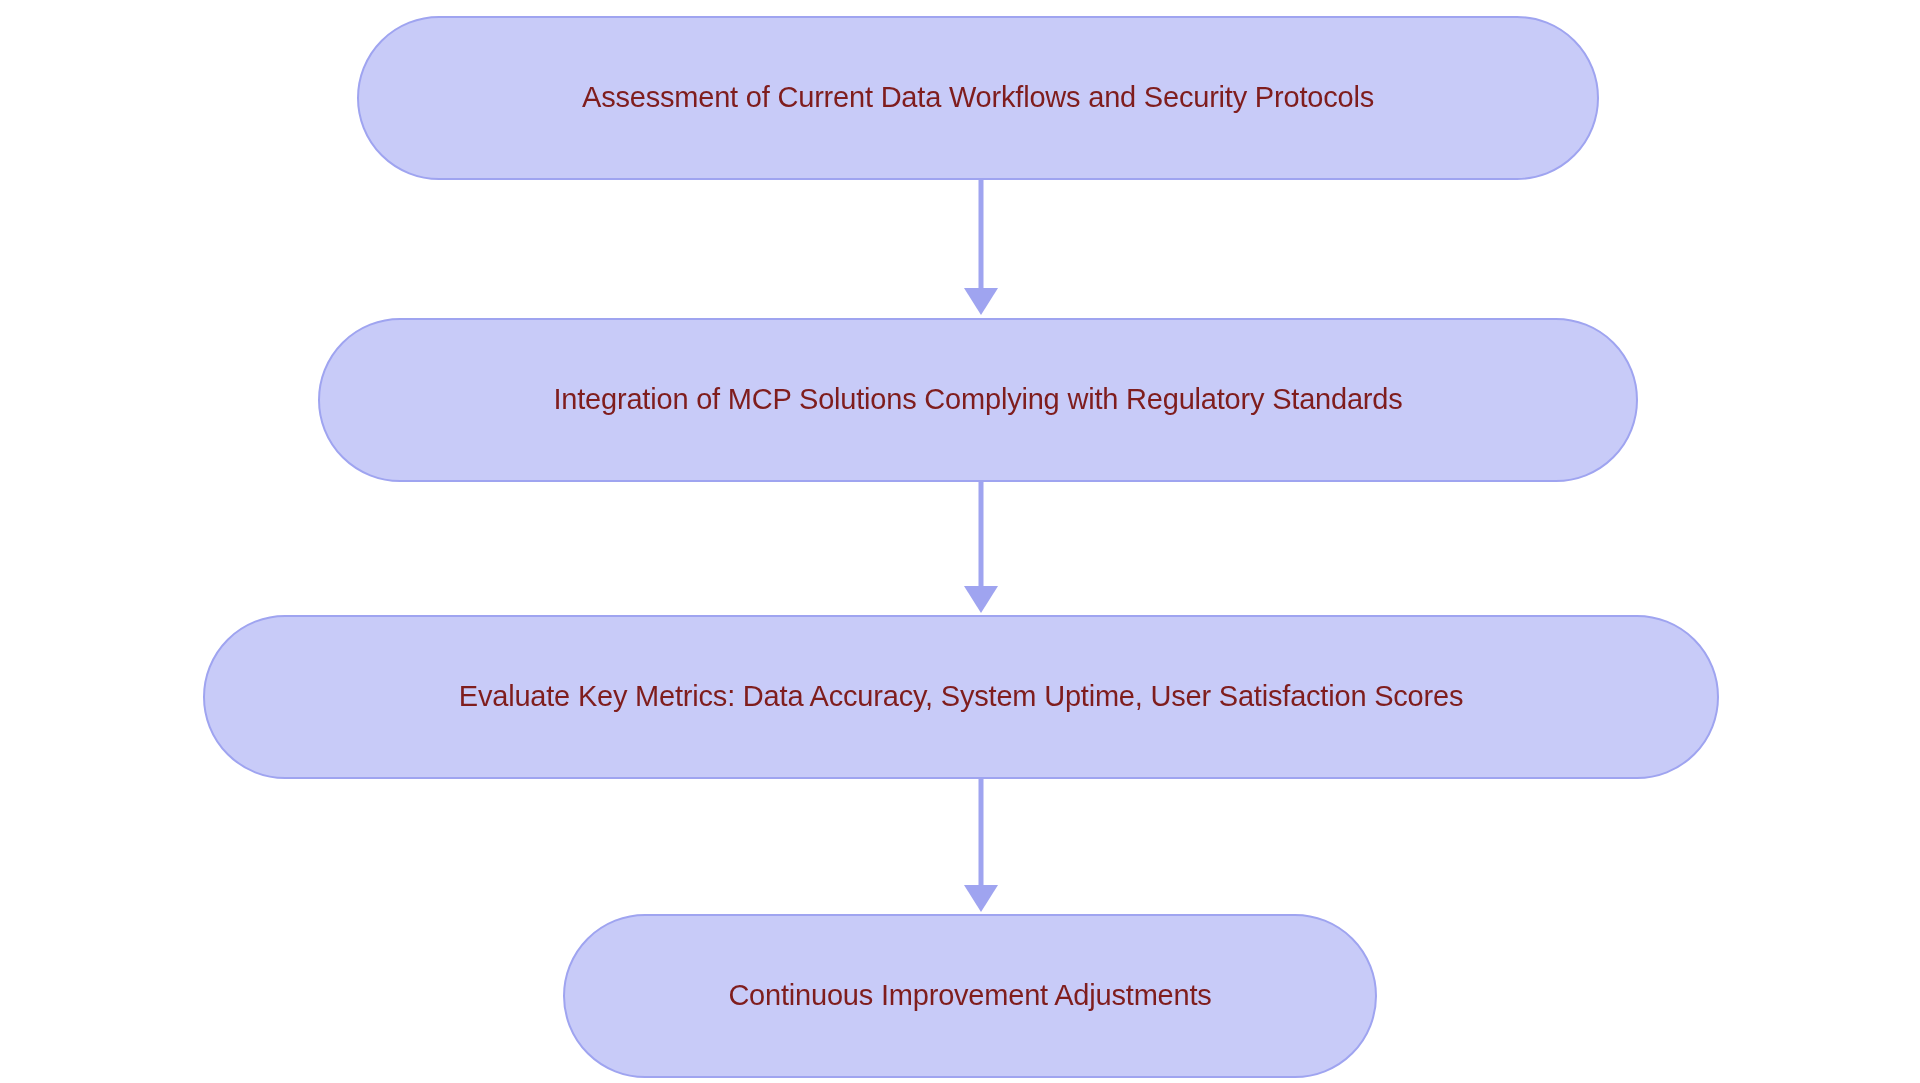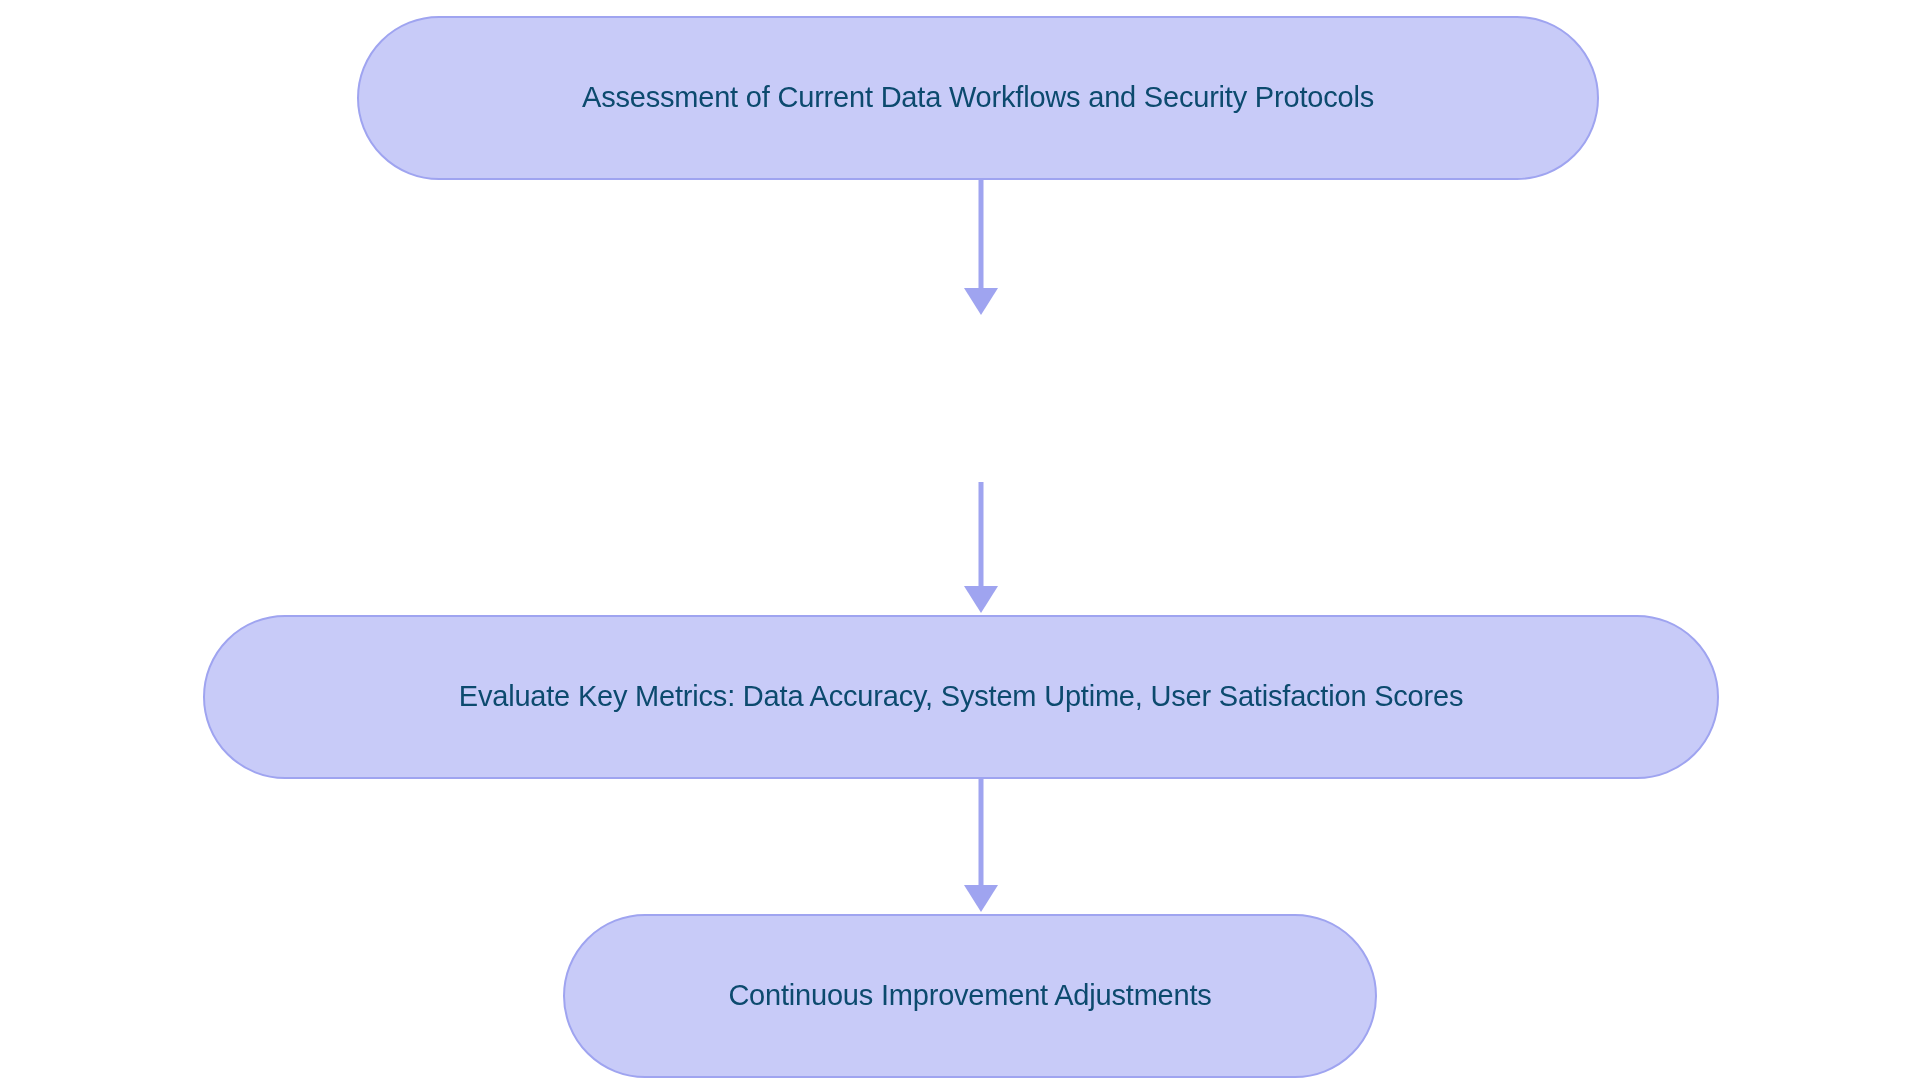--- a/index.html
+++ b/index.html
@@ -29,21 +29,21 @@
     background: #c8cbf8;
     border: 2px solid #9fa4f0;
     border-radius: 999px;
     display: flex;
     align-items: center;
     justify-content: center;
     text-align: center;
     padding: 0 34px;
   }
   .node-label {
-    color: #0c4a6e;
+    color: #7f1d1d;
     font-family: "Liberation Sans", sans-serif;
     font-size: 29px;
     font-weight: 400;
     line-height: 1.15;
     letter-spacing: -0.2px;
     white-space: nowrap;
   }
 
   
   #node-1 { left: 357px;  top: 16px;   width: 1242px; height: 164px; }
@@ -102,20 +102,23 @@
 
     <div class="conn-stem" id="stem-3"></div>
     <div class="conn-head" id="head-3"></div>
 
   </div>
 
   <div class="node" id="node-1">
     <span class="node-label">Assessment of Current Data Workflows and Security Protocols</span>
   </div>
 
+  <div class="node" id="node-2">
+    <span class="node-label">Integration of MCP Solutions Complying with Regulatory Standards</span>
+  </div>
 
   <div class="node" id="node-4">
     <span class="node-label">Continuous Improvement Adjustments</span>
   </div>
 
   <div class="node" id="node-3">
     <span class="node-label">Evaluate Key Metrics: Data Accuracy, System Uptime, User Satisfaction Scores</span>
   </div>
 
 </div>

